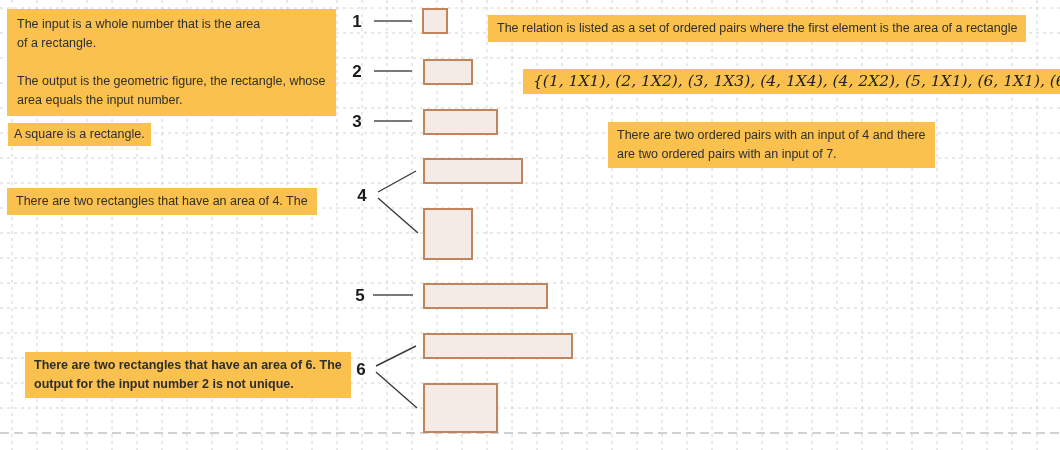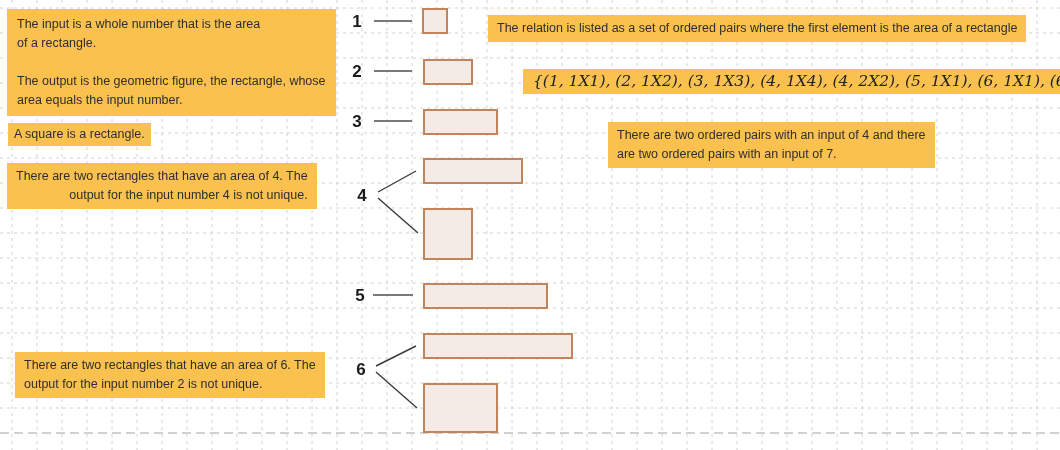--- a/index.html
+++ b/index.html
@@ -158,26 +158,25 @@
     </div>
 
   <div class="note note-pad-lg" style="left:7px; top:9px;">
       <div class="tline">The input is a whole number that is the area</div>
       <div class="tline">of a rectangle.</div>
       <div class="tline">&nbsp;</div>
       <div class="tline">The output is the geometric figure, the rectangle, whose</div>
       <div class="tline">area equals the input number.</div>
     </div>
 
-  <div class="note note-pad-sm" style="left:7px; top:163px;text-align:right;">
+  <div class="note note-pad-sm" style="left:7px; top:188px;">
       <div class="tline">There are two rectangles that have an area of 4. The</div>
-      <div class="tline">output for the input number 4 is not unique.</div>
     </div>
 
-  <div class="note note-pad-sm" style="left:15px; top:352px;">
+  <div class="note note-pad-sm" style="left:25px; top:352px;font-weight:bold;">
       <div class="tline">There are two rectangles that have an area of 6. The</div>
       <div class="tline">output for the input number 2 is not unique.</div>
     </div>
 
   <div class="note note-pad-sm" style="left:488px; top:15px;">
       <div class="tline">The relation is listed as a set of ordered pairs where the first element is the area of a rectangle</div>
     </div>
 
   <div class="set-box" style="left:523px; top:69px;">{(1, 1X1), (2, 1X2), (3, 1X3), (4, 1X4), (4, 2X2), (5, 1X1), (6, 1X1), (6, 2X3)}</div>
 

